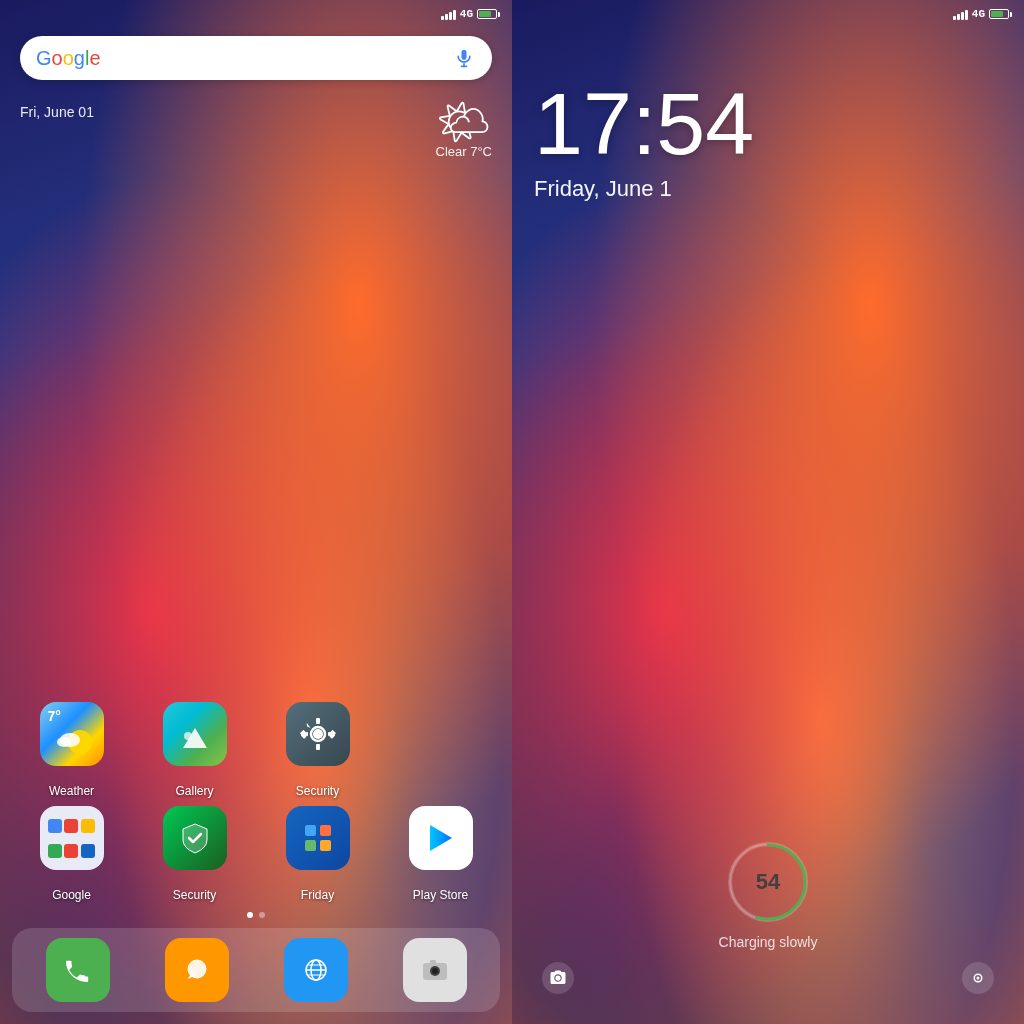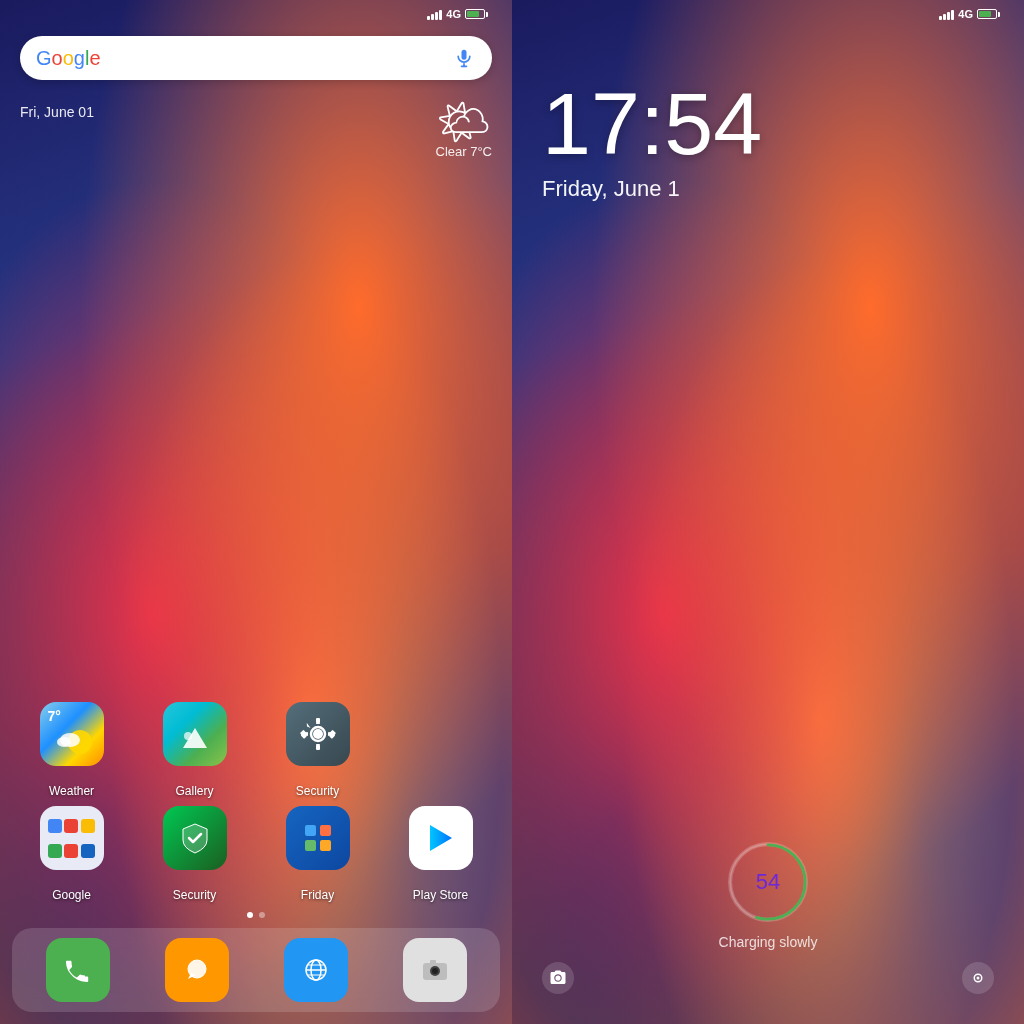--- a/index.html
+++ b/index.html
@@ -34,22 +34,23 @@
     
     .status-bar {
       position: absolute;
       top: 0;
       left: 0;
       right: 0;
       height: 28px;
       display: flex;
       align-items: center;
       justify-content: flex-end;
-      padding: 0 24px;
+      padding: 0 12px;
       z-index: 10;
+      font-family: Liberation Mono, monospace;
     }
 
     .status-icons {
       display: flex;
       align-items: center;
       gap: 4px;
       color: white;
       font-size: 10px;
     }
 
@@ -303,21 +304,21 @@
 
     .lock-content {
       position: absolute;
       inset: 0;
       display: flex;
       flex-direction: column;
       z-index: 2;
     }
 
     .lock-clock-area {
-      padding: 80px 30px 0 30px;
+      padding: 80px 30px 0 22px;
     }
 
     .lock-time {
       font-size: 88px;
       color: white;
       font-weight: 200;
       line-height: 1;
       text-shadow: 0 2px 8px rgba(0,0,0,0.3);
     }
 
@@ -350,22 +351,22 @@
 
     .charging-circle svg {
       position: absolute;
       inset: -3px;
       width: calc(100% + 6px);
       height: calc(100% + 6px);
     }
 
     .charging-number {
       font-size: 22px;
-      color: #6d28d9;
-      font-weight: 400;
+      color: #404040;
+      font-weight: 700;
     }
 
     .charging-text {
       font-size: 14px;
       color: rgba(255,255,255,0.8);
     }
 
     .lock-bottom-icons {
       width: 100%;
       display: flex;

